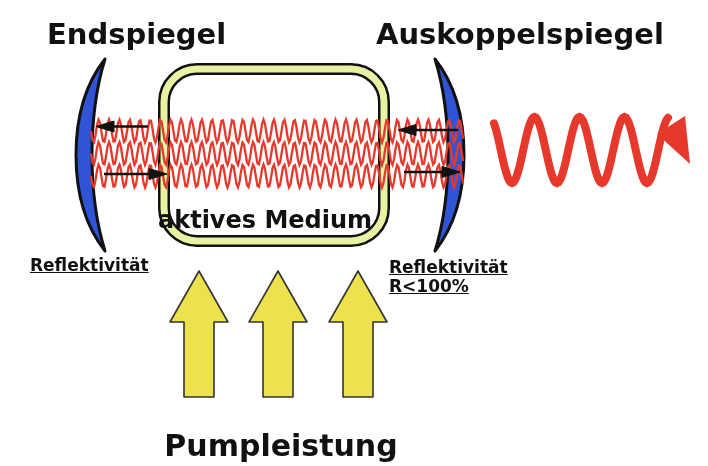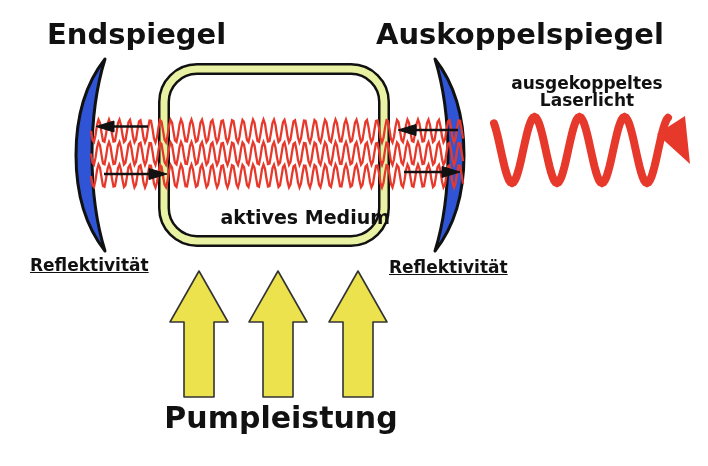--- a/index.html
+++ b/index.html
@@ -7,22 +7,22 @@
     position:relative;width:708px;height:466px;overflow:hidden;
     background:var(--bg,#fff);
     font-family:"DejaVu Sans","Liberation Sans",sans-serif;
     color:var(--text,#111);
   }
   .stage svg{position:absolute;left:0;top:0;}
   .label{position:absolute;font-weight:bold;white-space:nowrap;}
   .title{font-size:29px;letter-spacing:0px;}
   .caption{font-size:17px;line-height:19px;text-decoration:underline;}
   .out-label{font-size:17px;line-height:17px;text-align:center;white-space:nowrap;}
-  .medium-label{font-size:19px;text-align:right;}
-  .pump-label{font-size:30px;text-align:center;}
+  .medium-label{font-size:24px;text-align:left;}
+  .pump-label{font-size:30px;text-align:center;margin-top:28px;}
 </style>
 </head>
 <body>
 
 <div class="stage" style="--bg: #ffffff; --blue: #2f55d6; --medium: #e9f2a2; --red: #e6392c; --yellow: #ece24d; --outline: #111111; --text: #111111;">
 
   <svg width="708" height="466" viewBox="0 0 708 466">
 
     <g>
       <rect x="164" y="69" width="220" height="172" rx="33" ry="33" fill="#ffffff" stroke="var(--outline)" stroke-width="12"></rect>
@@ -53,28 +53,25 @@
     <g fill="var(--yellow)" stroke="#333" stroke-width="1.6" stroke-linejoin="round">
       <polygon points="199,271 228,322 214,322 214,397 184,397 184,322 170,322"></polygon>
       <polygon points="278,271 307,322 293,322 293,397 263,397 263,322 249,322"></polygon>
       <polygon points="358,271 387,322 373,322 373,397 343,397 343,322 329,322"></polygon>
     </g>
   </svg>
 
   <div class="label title" style="left:35px;top:17px;margin-left:12px;">Endspiegel</div>
   <div class="label title" style="left:376px;top:17px;">Auskoppelspiegel</div>
 
-  <div class="label out-label" style="left:497px;top:75px;width:180px;">
-    <div>ausgekoppeltes</div>
-    <div>Laserlicht</div>
-  </div>
 
   <div class="label medium-label" style="left:158px;top:206px;width:232px;">aktives Medium</div>
 
   <div class="label caption" style="left:30px;top:256px;">
     <div>Reflektivität</div>
   </div>
   <div class="label caption" style="left:389px;top:258px;">
     <div>Reflektivität</div>
+    <div>R&lt;100%</div>
   </div>
 
   <div class="label pump-label" style="left:121px;top:400px;width:320px;">Pumpleistung</div>
 </div>
 
 </body></html>

